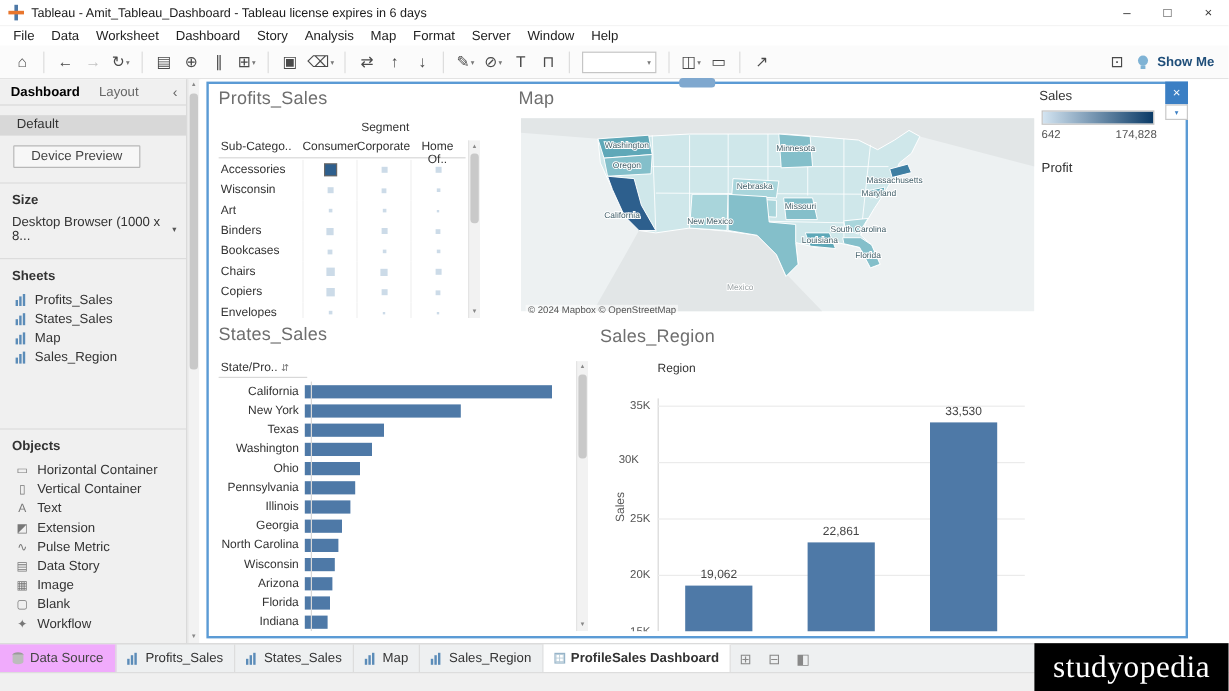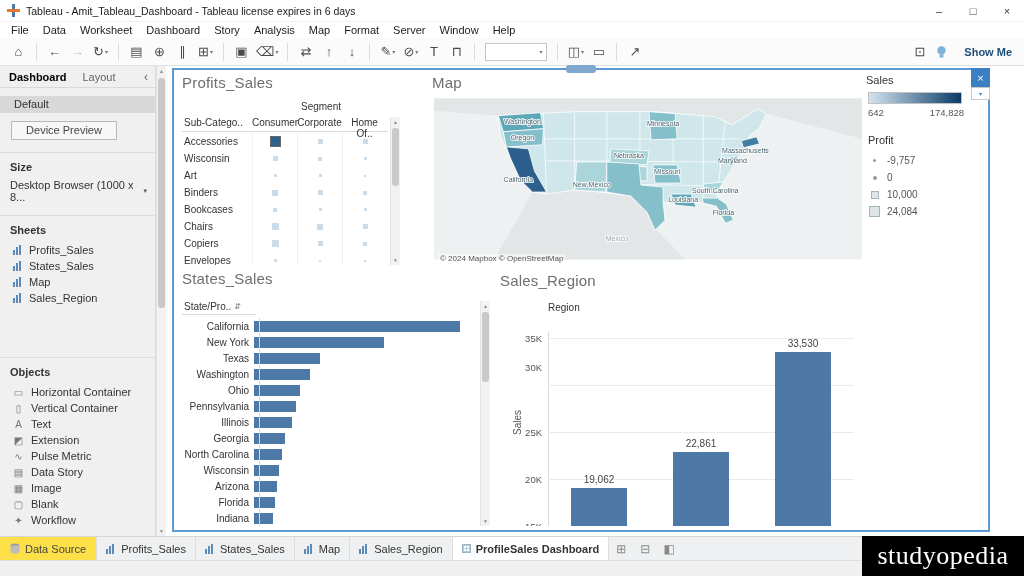--- a/index.html
+++ b/index.html
@@ -22,21 +22,21 @@
   
   .toolbar{position:absolute;top:38px;left:0;width:100%;height:28px;background:#fbfbfb;border-bottom:1px solid #e3e3e3;display:flex;align-items:center;padding:0 8px;}
   .toolbar-left{display:flex;align-items:center;gap:2px;}
   .tb-btn{height:22px;min-width:21px;display:inline-flex;align-items:center;justify-content:center;color:#4a4a4a;font-size:13px;padding:0 2px;}
   .tb-btn.disabled .tb-glyph{color:#c3c3c3;}
   .tb-caret{font-size:6px;color:#777;margin-left:1px;align-self:center;}
   .tb-sep{width:1px;height:18px;background:#ddd;margin:0 5px;display:inline-block;}
   .tb-select{width:62px;height:18px;border:1px solid #c5c5c5;background:#fff;display:inline-flex;align-items:center;justify-content:flex-end;padding:0 4px;margin:0 3px;}
   .toolbar-right{margin-left:auto;display:flex;align-items:center;gap:10px;}
   .fmt-icon{font-size:13px;color:#4a4a4a;}
-  .show-me{display:flex;align-items:center;gap:16px;color:#1f4e79;font-weight:bold;font-size:11px;padding-right:4px;}
+  .show-me{display:flex;align-items:center;gap:5px;color:#1f4e79;font-weight:bold;font-size:11px;padding-right:4px;}
 
   
   .sidebar{position:absolute;left:0;top:66px;width:156px;height:470px;background:#f0f0f0;border-right:1px solid #dadada;overflow:hidden;}
   .sb-tabs{display:flex;align-items:center;height:22px;border-bottom:1px solid #d9d9d9;padding-left:9px;gap:16px;}
   .sb-tab{color:#666;font-size:11px;}
   .sb-tab.active{font-weight:bold;color:#000;}
   .sb-collapse{margin-left:auto;padding:0 7px;color:#666;font-size:12px;}
   .device-box{margin:8px 0 0 0;}
   .device-row{height:17px;line-height:17px;padding-left:14px;color:#333;}
   .device-row.selected{background:#d8d8d8;}
@@ -127,21 +127,21 @@
   #region-plot{position:absolute;top:0;left:0;width:364px;height:256px;}
   .rgrid{position:absolute;height:1px;background:#ebebeb;}
   .rytick{position:absolute;left:8px;width:36px;text-align:right;font-size:9.5px;color:#555;}
   .region-yaxis{position:absolute;left:50px;top:62px;width:1px;height:194px;background:#d8d8d8;}
   .rbar{position:absolute;width:56px;}
   .rval{position:absolute;width:64px;text-align:center;font-size:10px;color:#444;}
   .region-ylabel{position:absolute;left:14px;top:140px;font-size:10px;color:#555;writing-mode:vertical-rl;transform:rotate(180deg);}
 
   
   .tabbar{position:absolute;left:0;top:536px;width:1024px;height:24px;background:#eef0f1;border-top:1px solid #d5d5d5;display:flex;align-items:stretch;font-size:11px;}
-  .ds-tab{display:flex;align-items:center;gap:5px;padding:0 10px;color:#444;background:#fde047;border-right:1px solid #ddd;}
+  .ds-tab{display:flex;align-items:center;gap:5px;padding:0 10px;color:#444;background:#f0abfc;border-right:1px solid #ddd;}
   .tab-list{display:flex;align-items:stretch;}
   .sheet-tab{display:flex;align-items:center;gap:5px;padding:0 9px;color:#333;border-right:1px solid #ddd;}
   .sheet-tab.active{background:#fff;font-weight:bold;}
   .grid-icon{width:9px;height:9px;border:1px solid #97b4c9;background-image:linear-gradient(to right,#b9cdd9 1px,transparent 1px),linear-gradient(to bottom,#b9cdd9 1px,transparent 1px);background-size:3px 3px;flex:0 0 auto;}
   .new-tab-btn{width:24px;display:flex;align-items:center;justify-content:center;color:#888;font-size:12px;}
 
   .statusbar{position:absolute;left:0;top:560px;width:1024px;height:16px;background:#f0f0f0;border-top:1px solid #ddd;}
   .logo{position:absolute;right:0;bottom:0;width:162px;height:40px;background:#000;color:#fff;font-family:"Liberation Serif",serif;font-size:26px;display:flex;align-items:center;justify-content:center;letter-spacing:.5px;}
 </style>
 </head>
@@ -544,46 +544,20 @@
       </div>
 
       <div class="view" id="legends">
         <div class="legend-label">Sales</div>
         <div id="sales-gradient" style="background: linear-gradient(to right, rgb(211, 228, 241), rgb(10, 58, 102));"></div>
         <div class="grad-minmax">
           <span>642</span>
           <span>174,828</span>
         </div>
         <div class="legend-label" id="profit-label">Profit</div>
-        <div id="profit-items">
-            <div class="pl-row">
-              <span class="pl-symwrap">
-                <i class="pl-sym circle" style="width: 3px; height: 3px;"></i>
-              </span>
-              <span class="pl-val">-9,757</span>
-            </div>
-            <div class="pl-row">
-              <span class="pl-symwrap">
-                <i class="pl-sym circle" style="width: 4px; height: 4px;"></i>
-              </span>
-              <span class="pl-val">0</span>
-            </div>
-            <div class="pl-row">
-              <span class="pl-symwrap">
-                <i class="pl-sym square" style="width: 8px; height: 8px;"></i>
-              </span>
-              <span class="pl-val">10,000</span>
-            </div>
-            <div class="pl-row">
-              <span class="pl-symwrap">
-                <i class="pl-sym square" style="width: 11px; height: 11px;"></i>
-              </span>
-              <span class="pl-val">24,084</span>
-            </div>
-          </div>
       </div>
 
       <div class="view" id="view-states">
         <div class="view-title">States_Sales</div>
         <div class="states-header">
           <span>State/Pro..</span>
           <span class="sort-glyph">⇵</span>
         </div>
         <div class="state-rows" id="state-rows">
             <div class="srow">
@@ -649,21 +623,21 @@
 
       <div class="view" id="view-region">
         <div class="view-title" style="position:absolute;top:2px;left:2px;">Sales_Region</div>
         <div class="region-header">Region</div>
         <div id="region-plot">
           <div class="region-yaxis"></div>
           <div class="region-ylabel">Sales</div>
         <div class="rgrid" style="top: 68px; left: 50px; width: 306px;"></div>
             <span class="rytick" style="top: 63px;">35K</span>
             <div class="rgrid" style="top: 115px; left: 50px; width: 306px;"></div>
-            <span class="rytick" style="top: 92px;">30K</span>
+            <span class="rytick" style="top: 108px; text-align: center;">30K</span>
             <div class="rgrid" style="top: 162px; left: 50px; width: 306px;"></div>
             <span class="rytick" style="top: 157px;">25K</span>
             <div class="rgrid" style="top: 209px; left: 50px; width: 306px;"></div>
             <span class="rytick" style="top: 204px;">20K</span>
             <span class="rytick" style="top: 251px;">15K</span>
             <div class="rbar" style="left: 73px; top: 217.817px; height: 40.1828px; background: rgb(78, 121, 167);"></div>
             <span class="rval" style="left: 69px; top: 203.817px;">19,062</span>
             <div class="rbar" style="left: 175px; top: 182.107px; height: 75.8934px; background: rgb(78, 121, 167);"></div>
             <span class="rval" style="left: 171px; top: 168.107px;">22,861</span>
             <div class="rbar" style="left: 277px; top: 81.818px; height: 176.182px; background: rgb(78, 121, 167);"></div>

